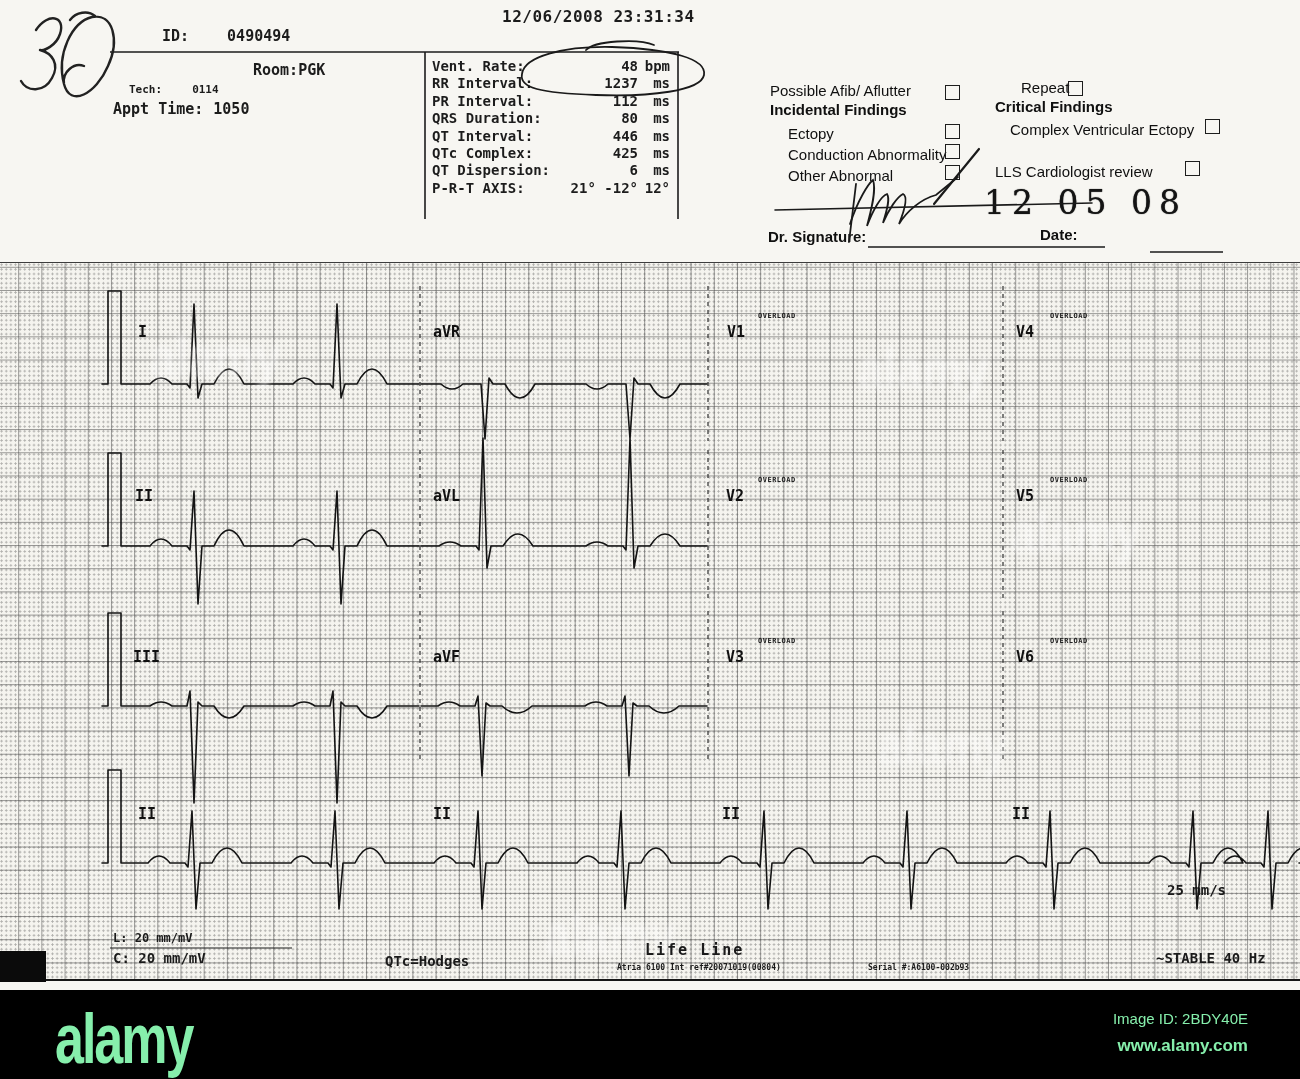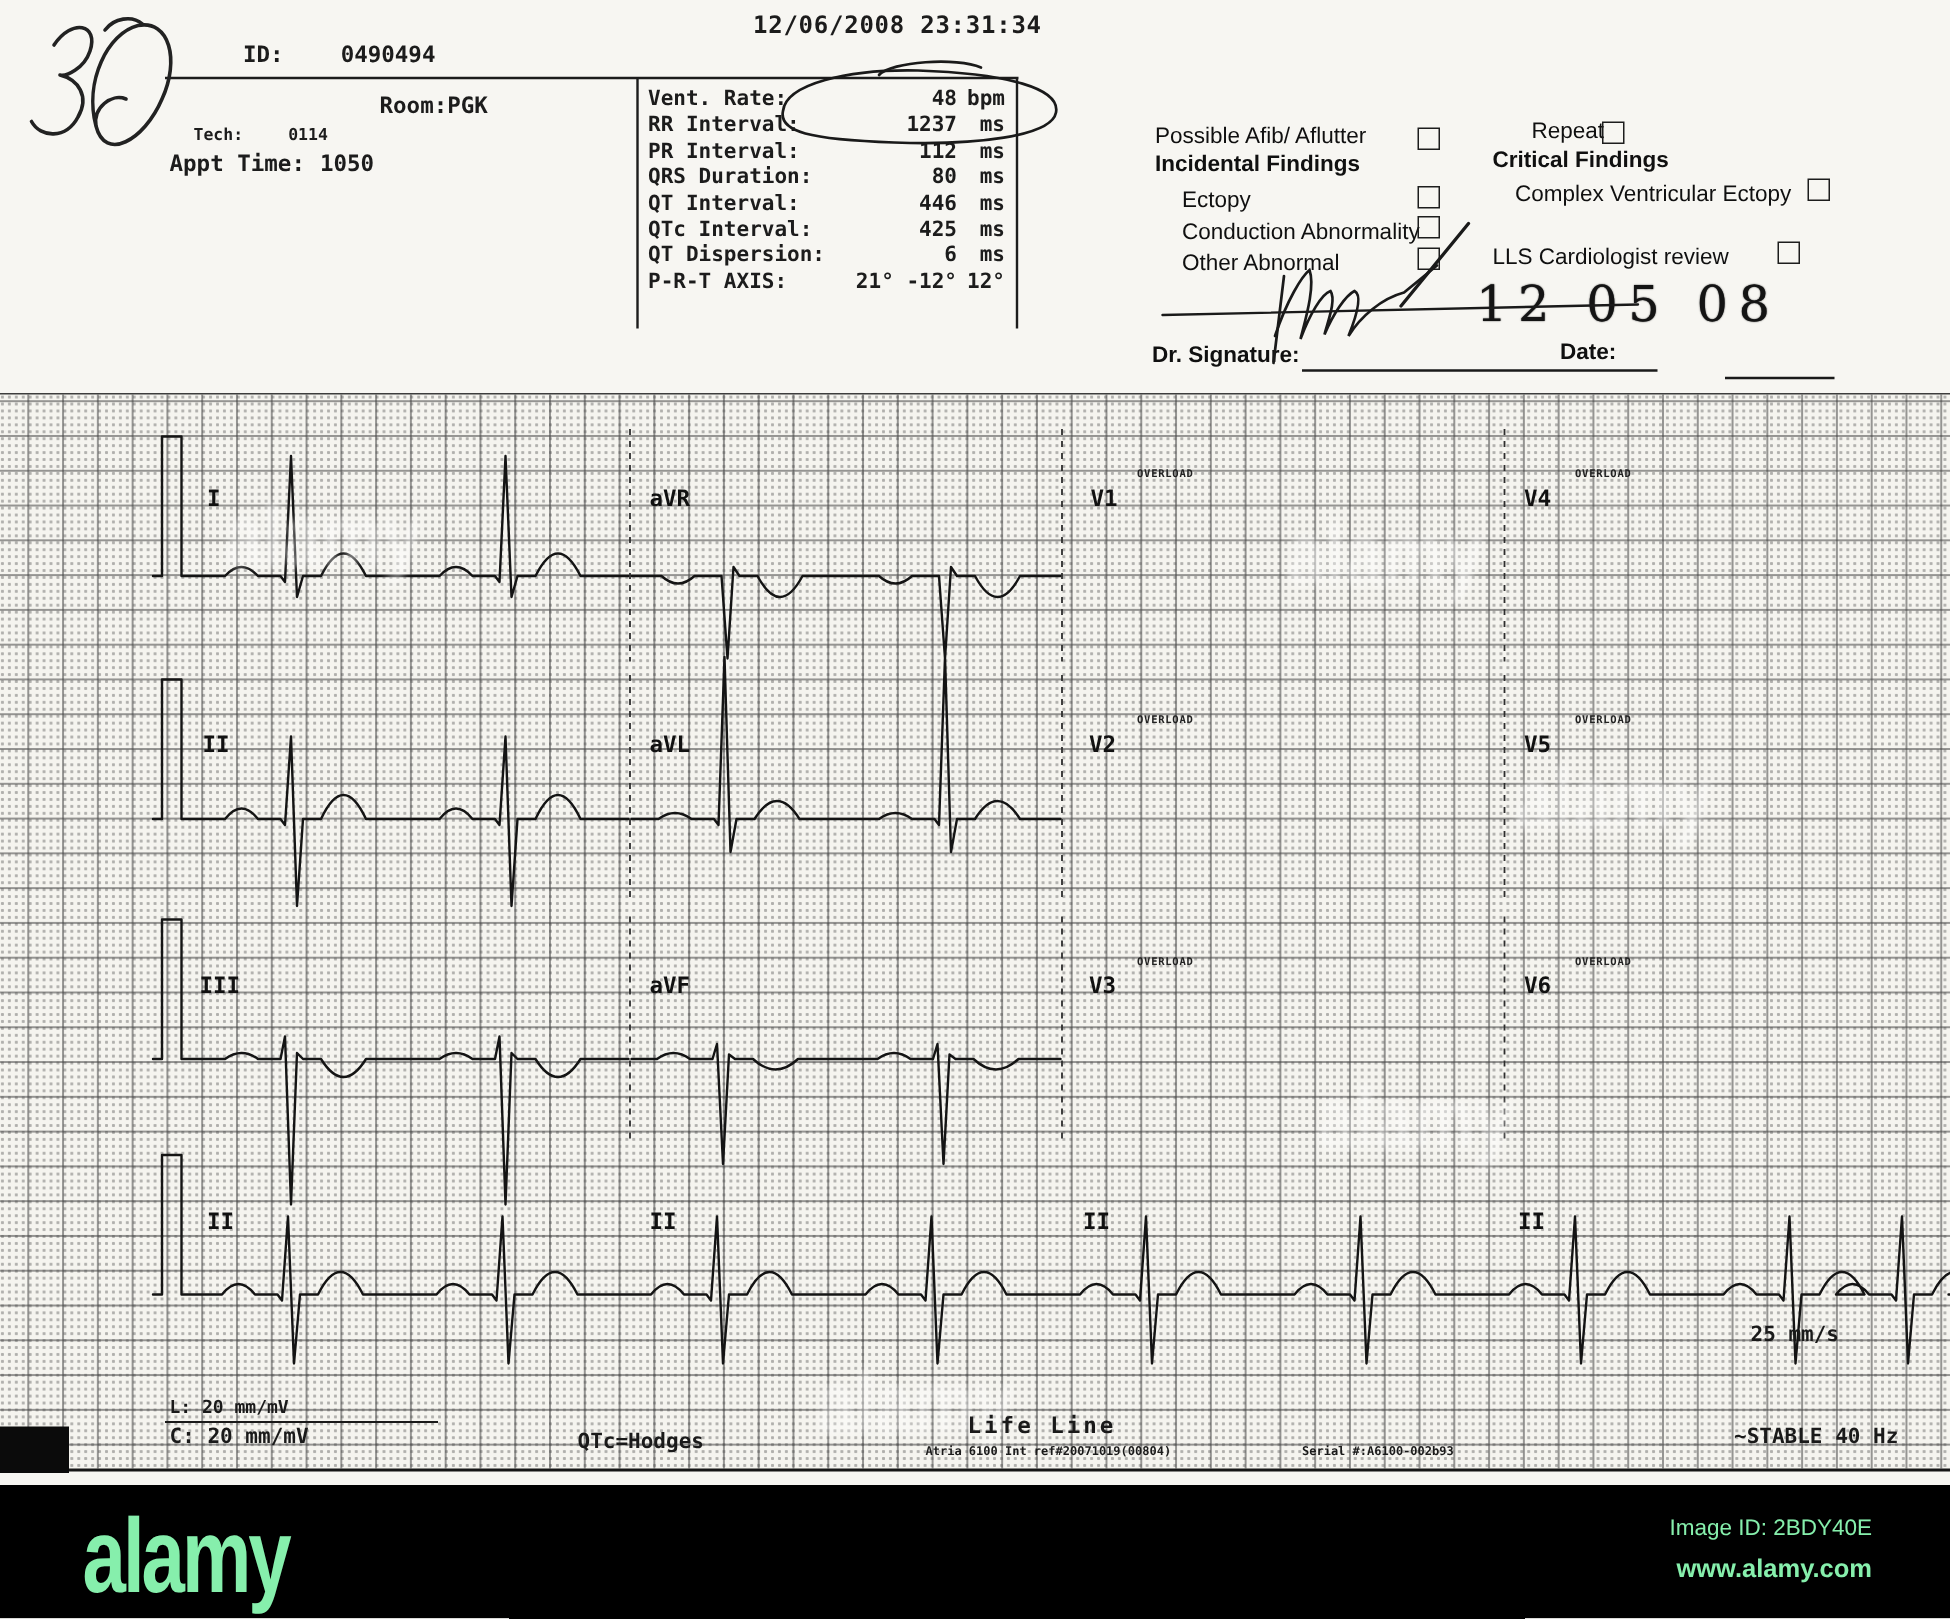--- a/index.html
+++ b/index.html
@@ -95,21 +95,21 @@
         <span class="m-label">QRS Duration:</span>
         <span class="m-value">80</span>
         <span class="m-unit">ms</span>
       </div>
       <div class="meas-row">
         <span class="m-label">QT Interval:</span>
         <span class="m-value">446</span>
         <span class="m-unit">ms</span>
       </div>
       <div class="meas-row">
-        <span class="m-label">QTc Interval:</span>
+        <span class="m-label">QTc Complex:</span>
         <span class="m-value">425</span>
         <span class="m-unit">ms</span>
       </div>
       <div class="meas-row">
         <span class="m-label">QT Dispersion:</span>
         <span class="m-value">6</span>
         <span class="m-unit">ms</span>
       </div>
       <div class="meas-row">
         <span class="m-label">P-R-T AXIS:</span>

